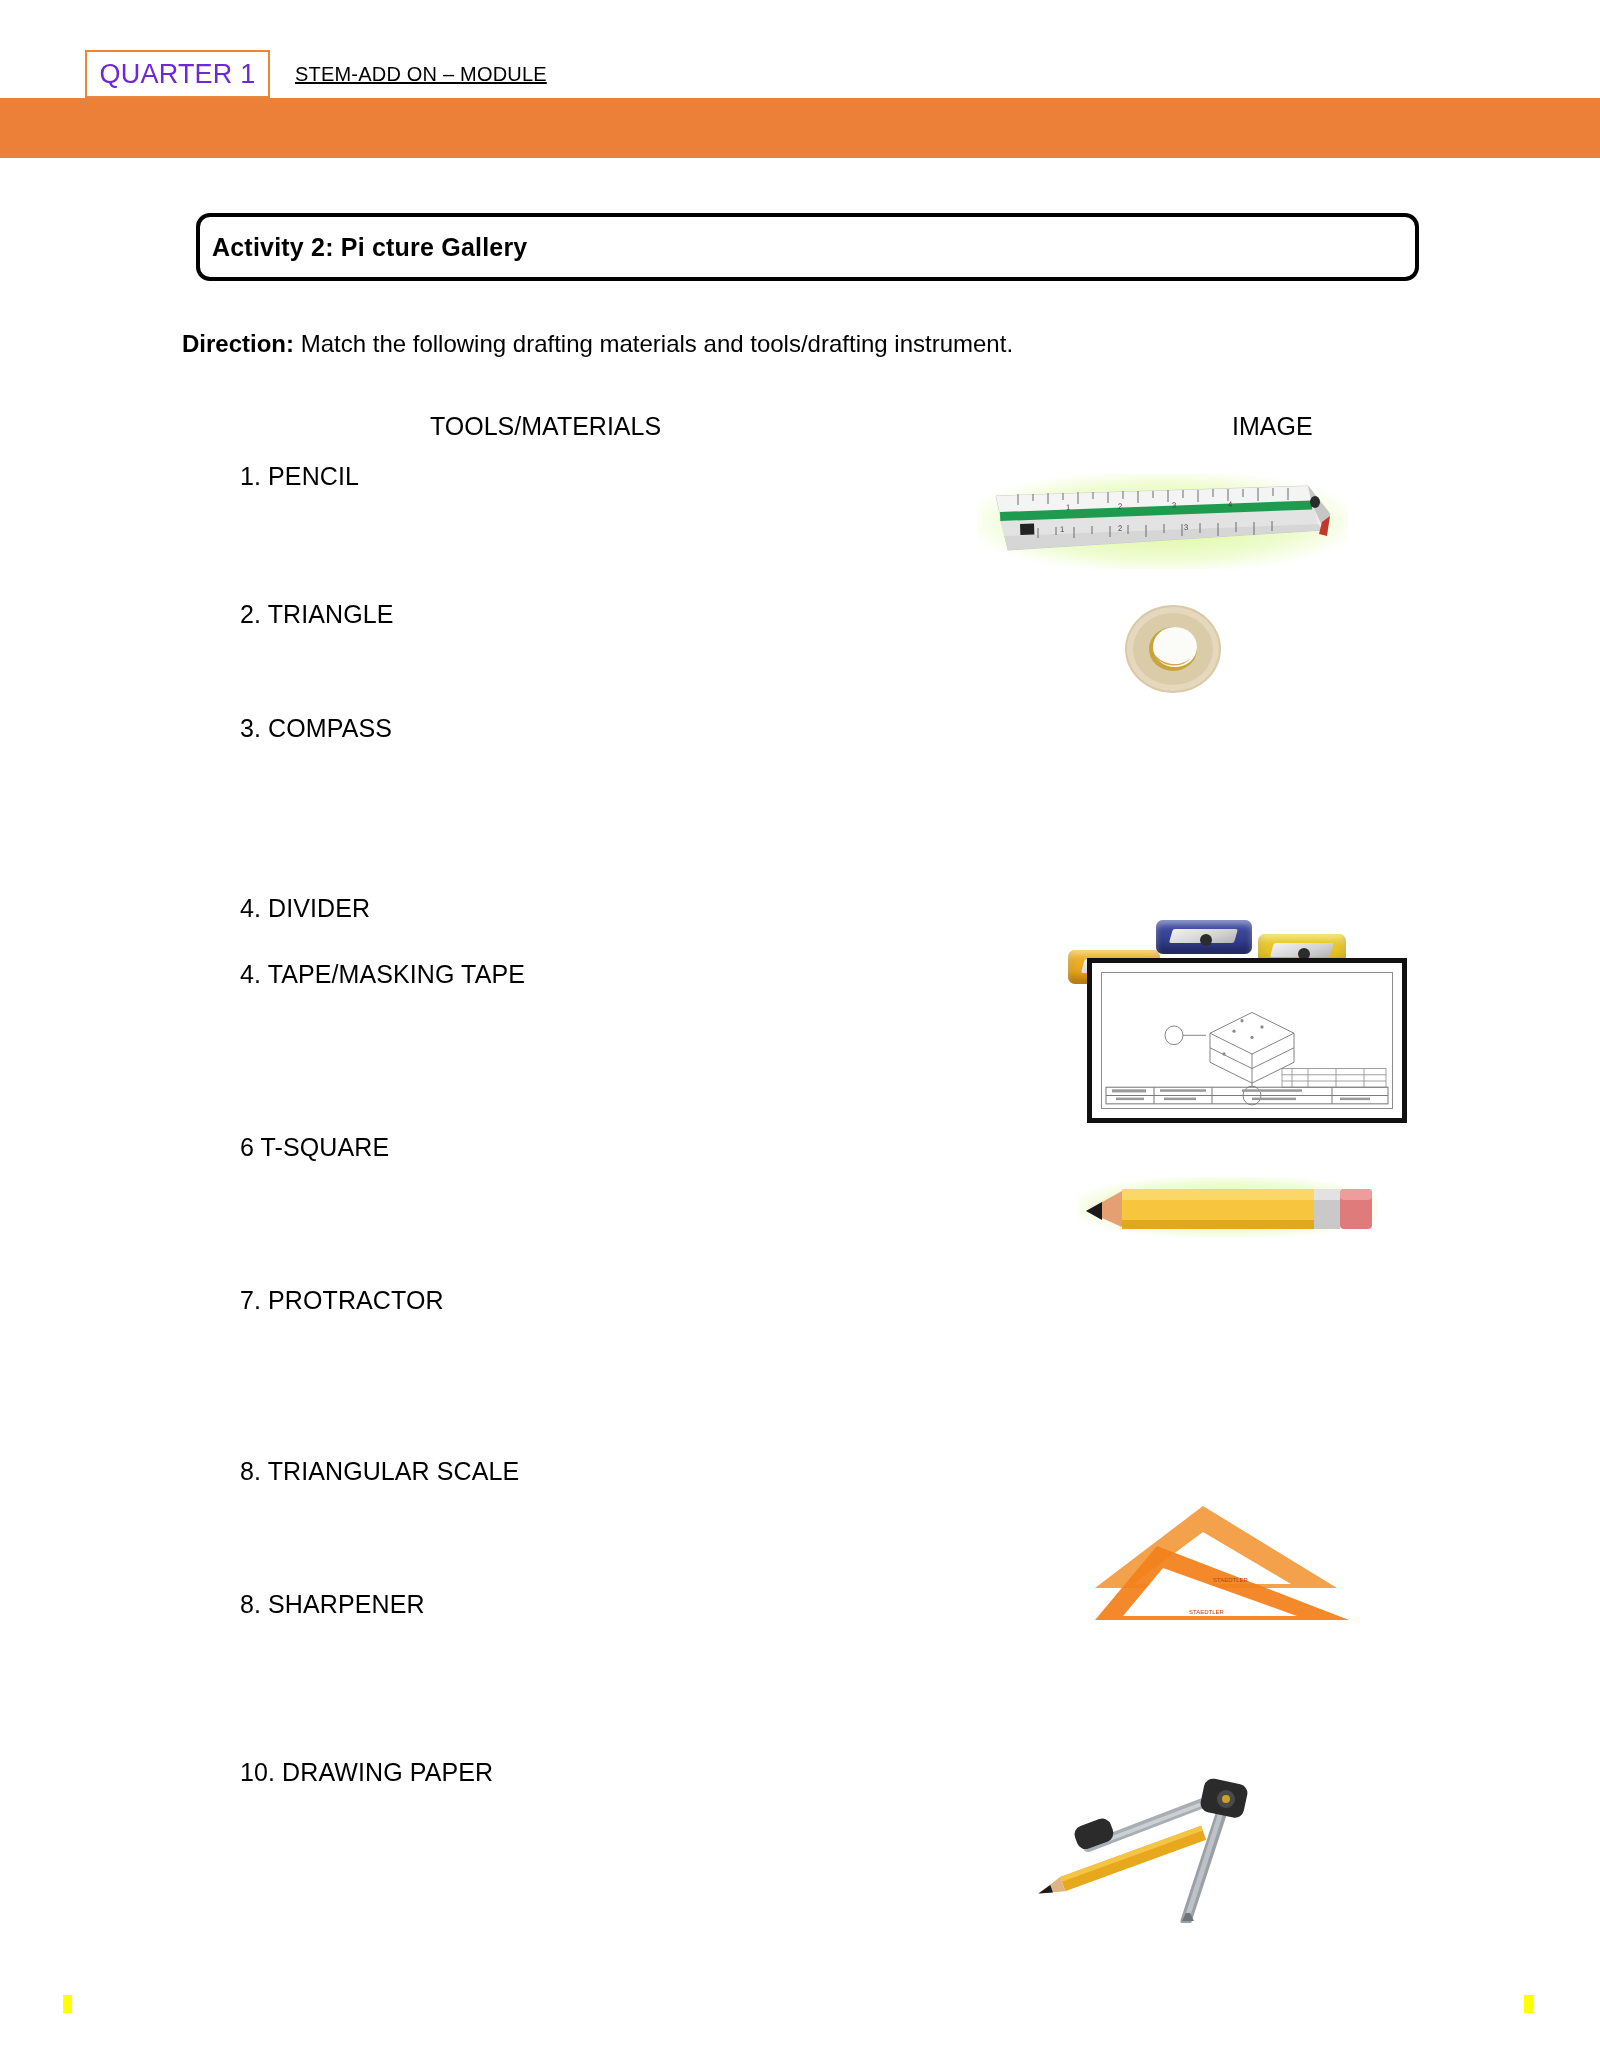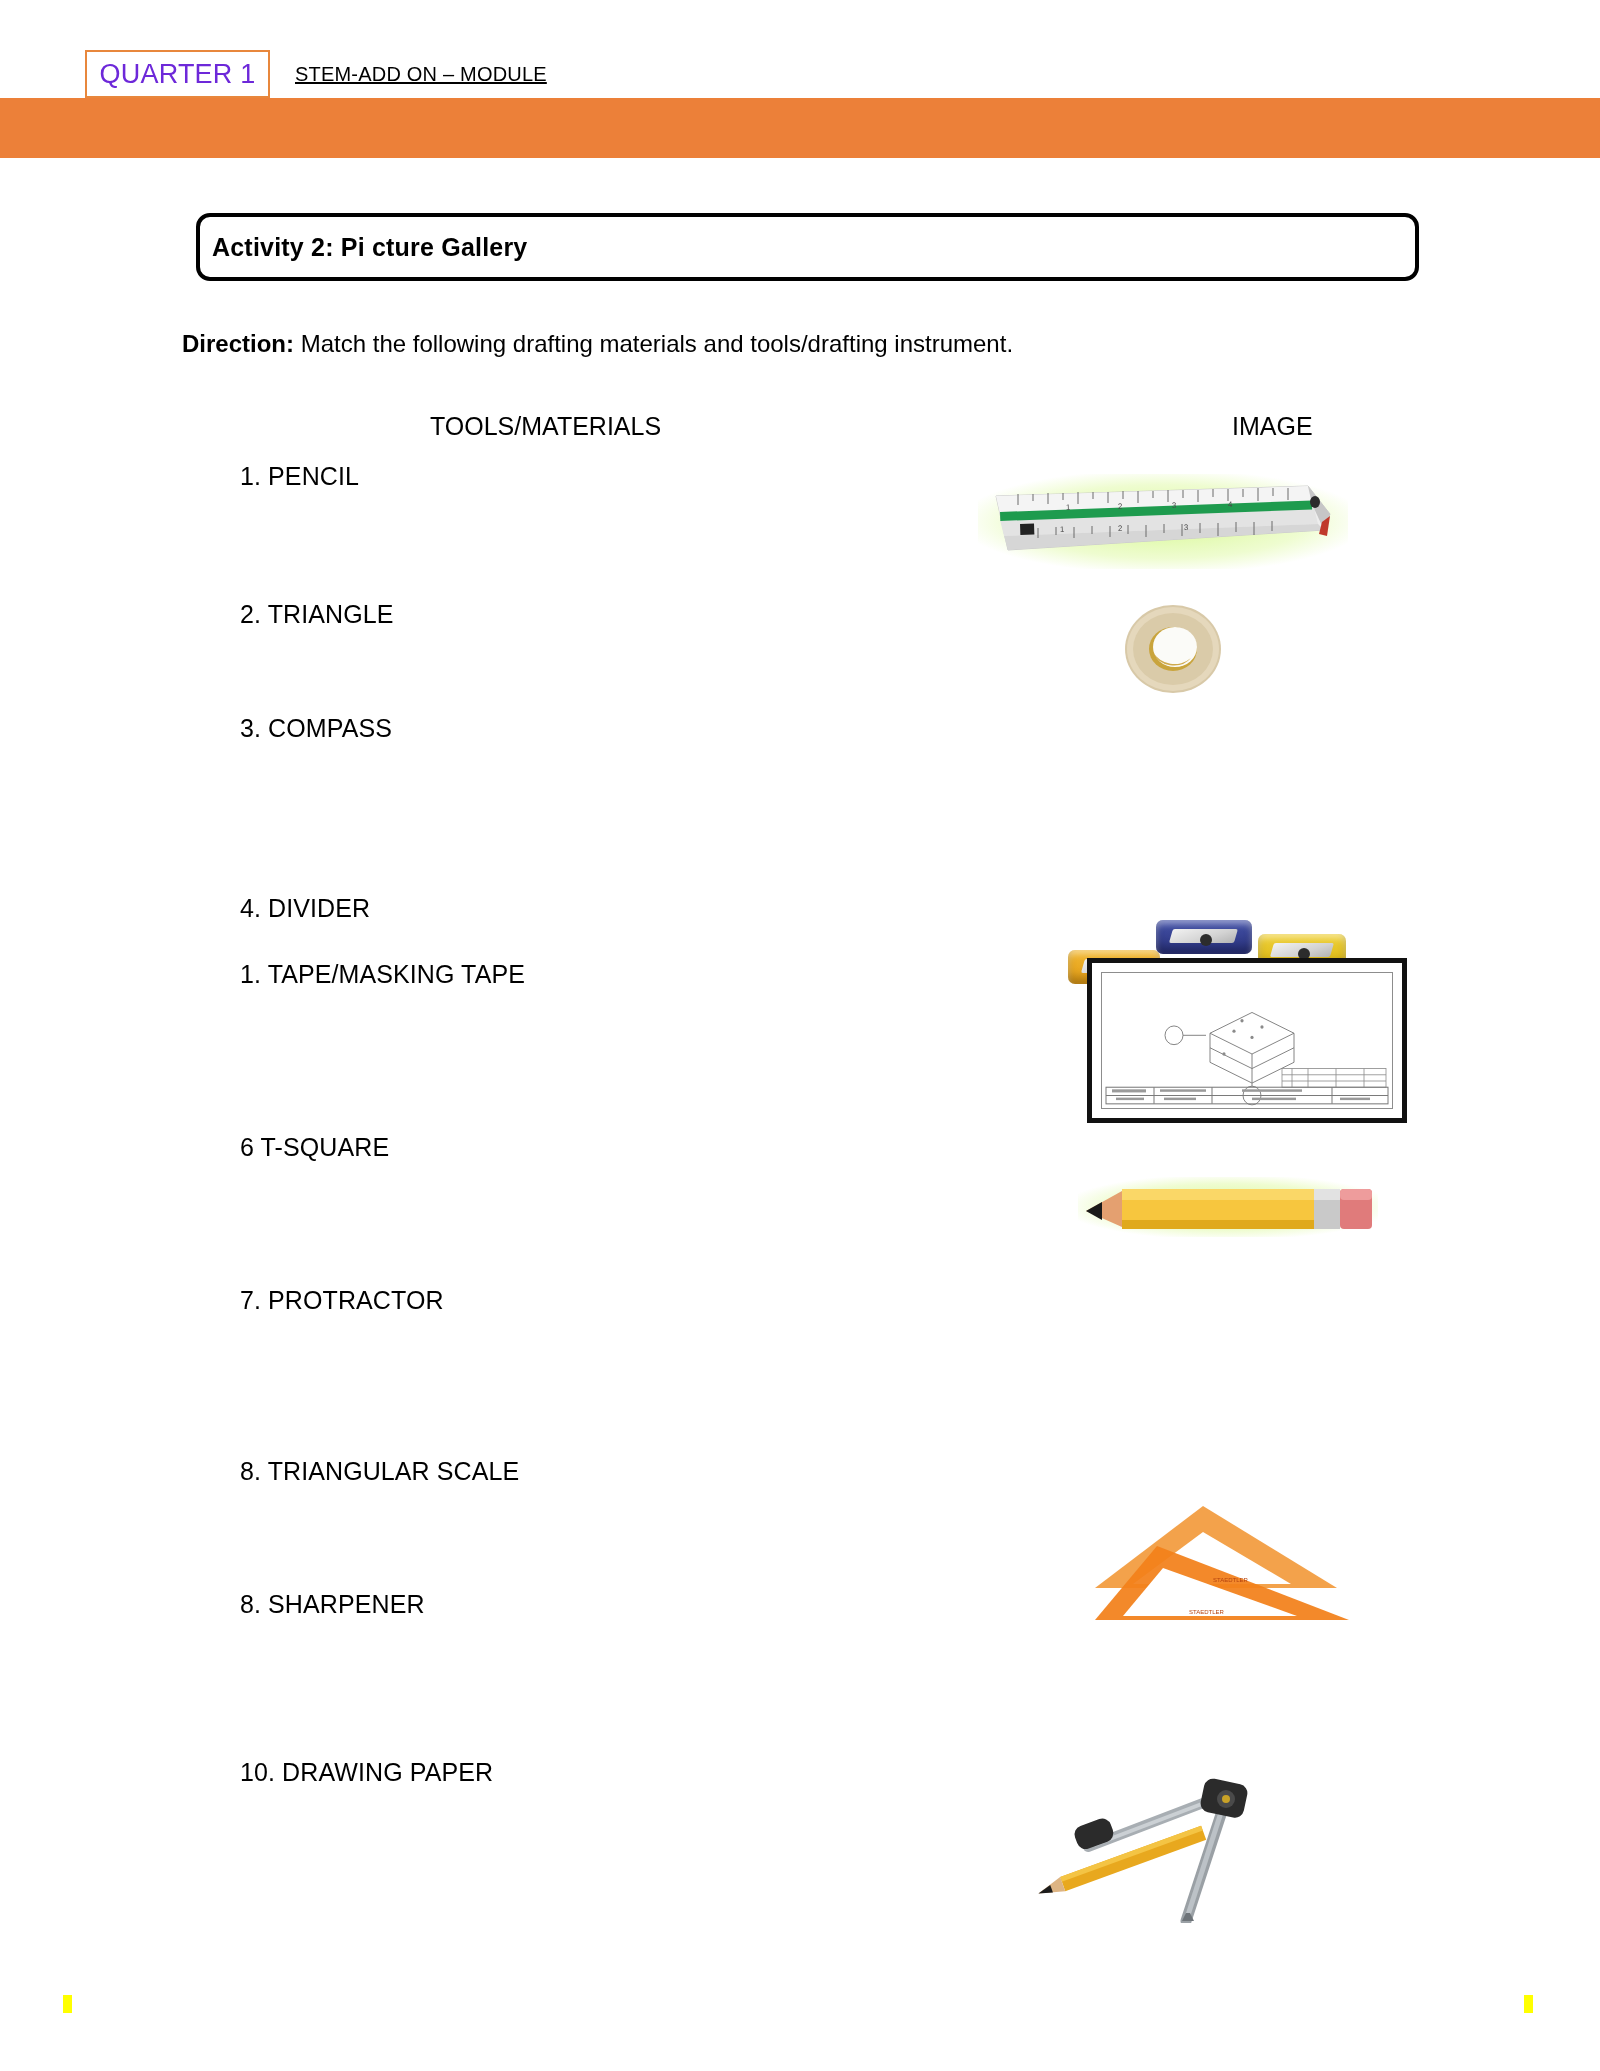--- a/index.html
+++ b/index.html
@@ -218,21 +218,21 @@
 
 <div class="direction-line"><b>Direction:</b><span> Match the following drafting materials and tools/drafting instrument.</span></div>
 
 <div class="col-head-tools">TOOLS/MATERIALS</div>
 <div class="col-head-image">IMAGE</div>
 
 <div class="tool-item" style="top:462px;">1. PENCIL</div>
 <div class="tool-item" style="top:600px;">2. TRIANGLE</div>
 <div class="tool-item" style="top:714px;">3. COMPASS</div>
 <div class="tool-item" style="top:894px;">4. DIVIDER</div>
-<div class="tool-item" style="top:960px;">1. TAPE/MASKING TAPE</div>
+<div class="tool-item" style="top:960px;">4. TAPE/MASKING TAPE</div>
 <div class="tool-item" style="top:1133px;">6 T-SQUARE</div>
 <div class="tool-item" style="top:1286px;">7. PROTRACTOR</div>
 <div class="tool-item" style="top:1457px;">8. TRIANGULAR SCALE</div>
 <div class="tool-item" style="top:1590px;">8. SHARPENER</div>
 <div class="tool-item" style="top:1758px;">10. DRAWING PAPER</div>
 
 <div class="img-cell glow scale-wrap" style="left:978px; top:474px;">
   <svg class="scale-svg" width="370" height="95" viewBox="0 0 370 95">
     <polygon points="18,22 330,12 352,40 346,56 30,76" fill="#EDEDED" stroke="#c9c9c9" stroke-width="1"></polygon>
     <polygon points="18,22 330,12 334,28 22,40" fill="#F4F4F4"></polygon>

